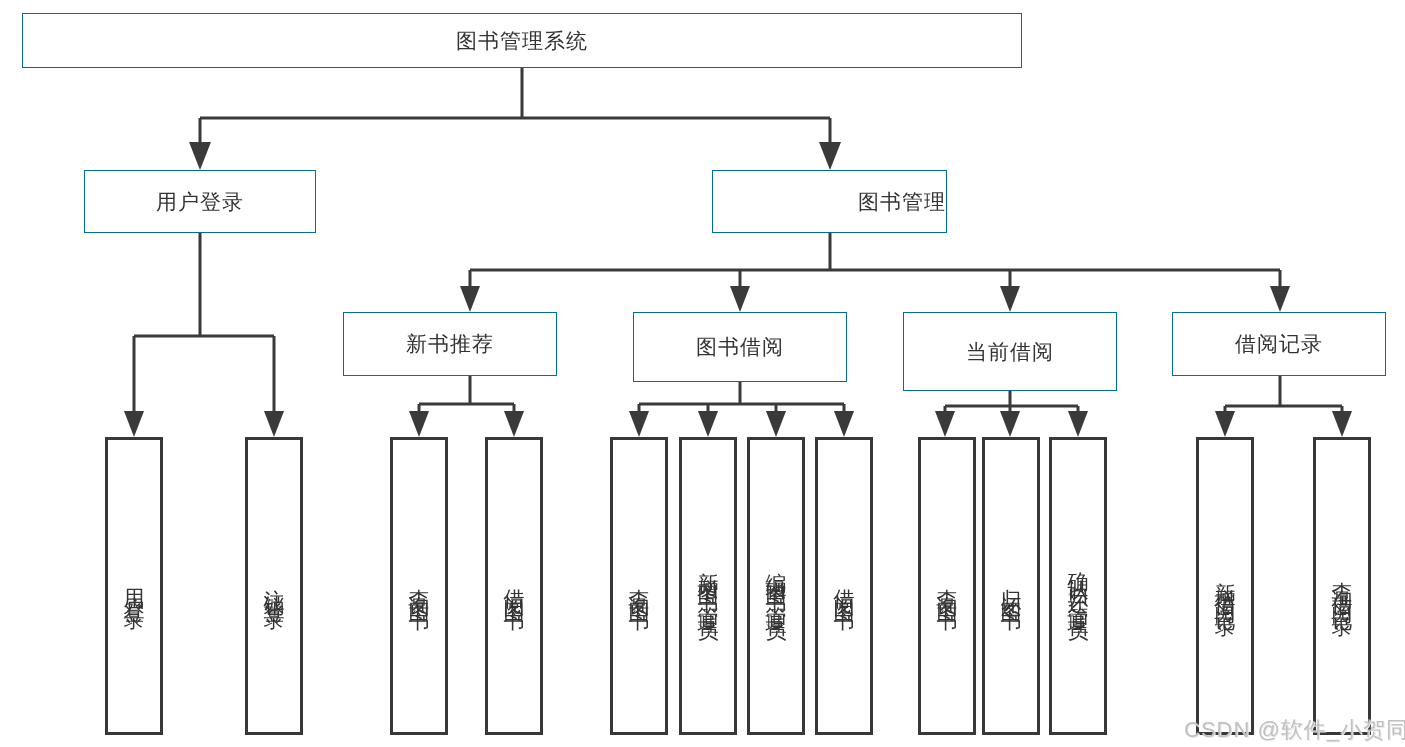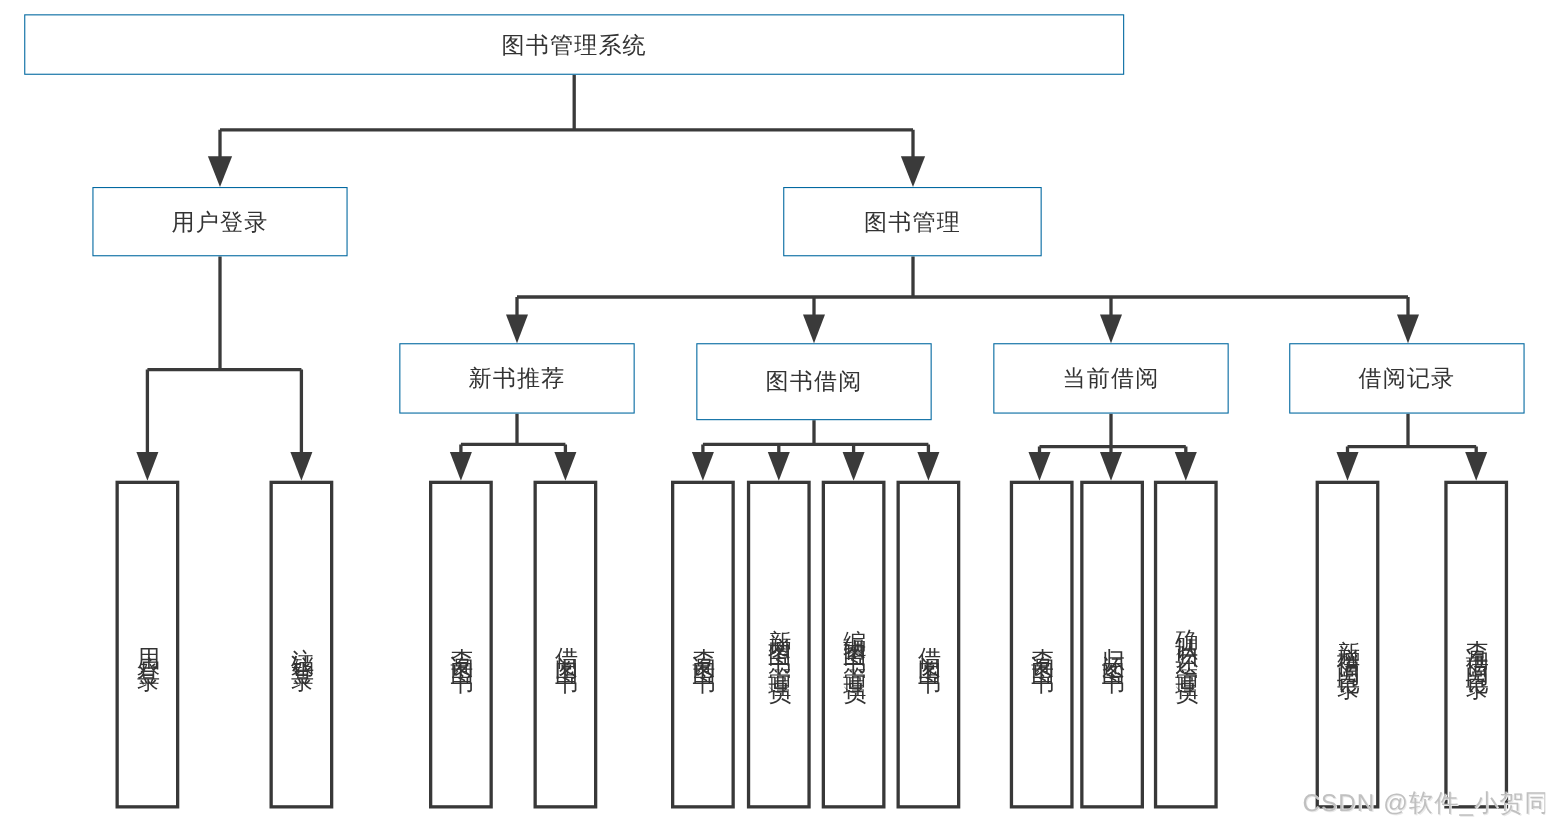--- a/index.html
+++ b/index.html
@@ -37,24 +37,24 @@
   }
   .vtext{
     writing-mode:vertical-rl;
     text-orientation:mixed;
     letter-spacing:7px;
     white-space:nowrap;
   }
   
   #n-root{left:22px;top:13px;width:1000px;height:55px;}
   #n-l2-0{left:84px;top:170px;width:232px;height:63px;}
-  #n-l2-1{left:712px;top:170px;width:235px;height:63px;}
-  #n-l3-0{left:363px;top:312px;width:214px;height:64px;}
+  #n-l2-1{left:712px;top:170px;width:235px;height:63px;justify-content:flex-end;}
+  #n-l3-0{left:343px;top:312px;width:214px;height:64px;}
   #n-l3-1{left:633px;top:312px;width:214px;height:70px;}
-  #n-l3-2{left:903px;top:312px;width:214px;height:64px;}
+  #n-l3-2{left:903px;top:312px;width:214px;height:79px;}
   #n-l3-3{left:1172px;top:312px;width:214px;height:64px;}
   
   #n-g1-0{left:105px;} #n-g1-1{left:245px;}
   #n-g2-0{left:390px;} #n-g2-1{left:485px;}
   #n-g3-0{left:610px;} #n-g3-1{left:679px;} #n-g3-2{left:747px;} #n-g3-3{left:815px;}
   #n-g4-0{left:918px;} #n-g4-1{left:982px;} #n-g4-2{left:1049px;}
   #n-g5-0{left:1196px;} #n-g5-1{left:1313px;}
   .watermark{
     position:absolute;
     left:1184px;top:715px;

